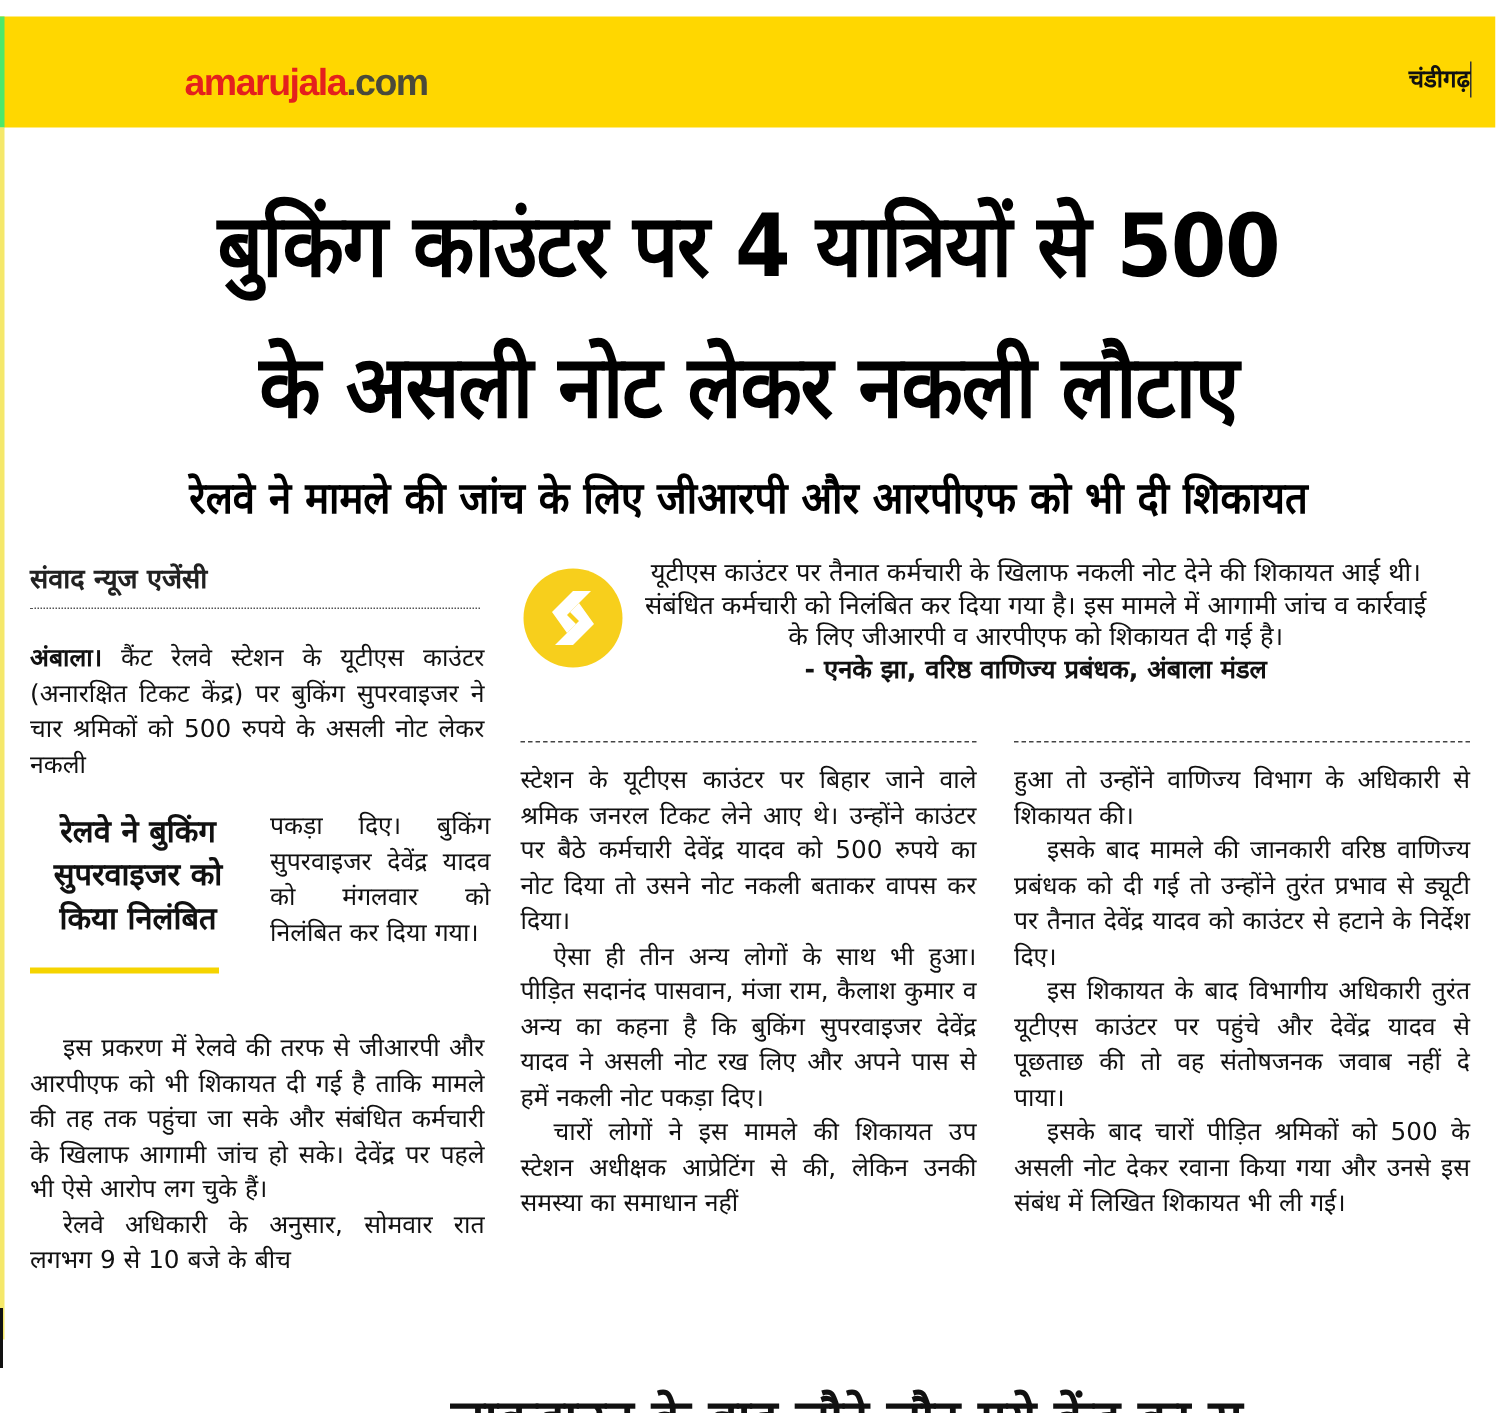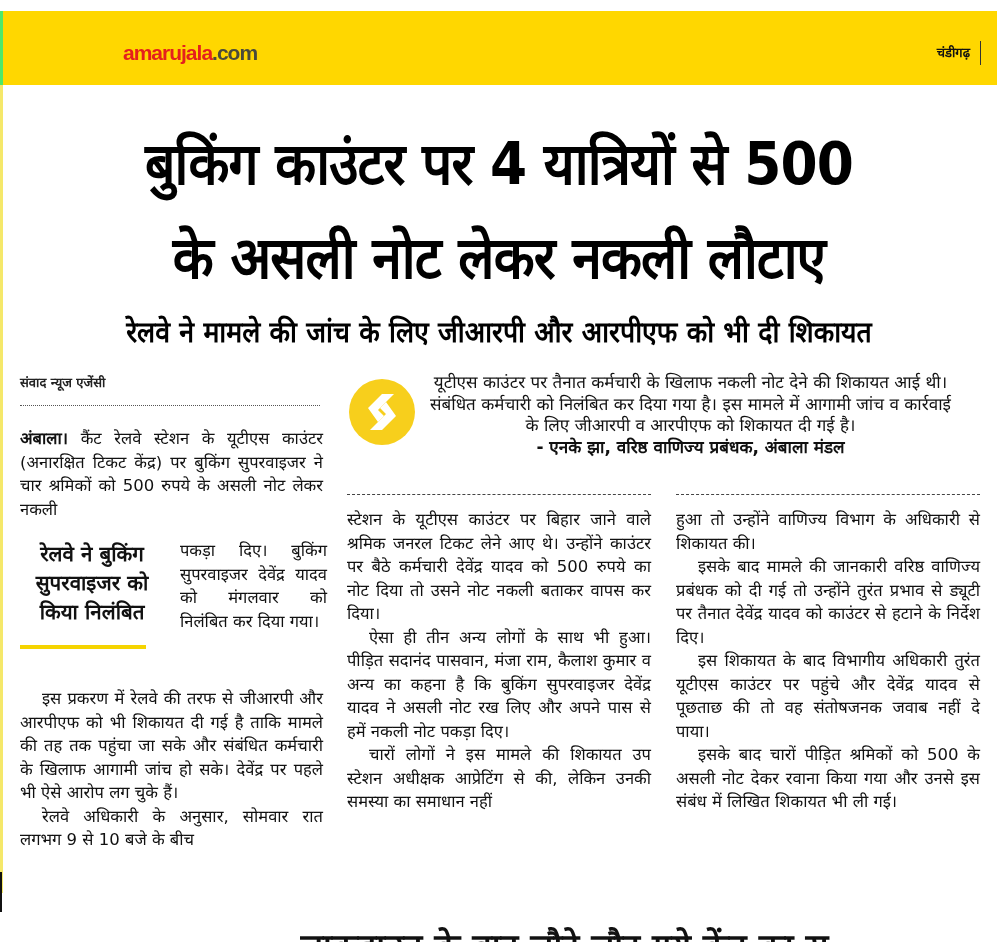--- a/index.html
+++ b/index.html
@@ -6,48 +6,48 @@
   body {
     width:997px; height:942px; overflow:hidden; background:#ffffff;
     position:relative; font-family:"DejaVu Sans", sans-serif; color:#111;
   }
   .topbar {
     position:absolute; left:0; top:11px; width:997px; height:74px;
     background:#ffd700; border-left:3px solid #4ee86a; box-sizing:border-box;
   }
   .logo {
     position:absolute; left:120px; top:30px; font-family:"Liberation Sans", sans-serif;
-    font-weight:bold; font-size:21px; letter-spacing:-1px;
+    font-weight:bold; font-size:25px; letter-spacing:-1px;
   }
   .logo .red { color:#e4201d; }
   .logo .dark { color:#4a4a3a; }
   .edition {
-    position:absolute; right:16px; top:30px; font-weight:bold; font-size:13px; color:#111;
-    padding-right:10px; border-right:1px solid #333; line-height:24px;
+    position:absolute; right:16px; top:30px; font-weight:bold; font-size:16px; color:#111;
+    border-right:1px solid #333; line-height:24px;
   }
   .leftrule {
     position:absolute; left:0; top:85px; width:3px; height:808px; background:#f5e86a;
   }
   .leftrule2 {
     position:absolute; left:0; top:872px; width:2px; height:40px; background:#111;
   }
   .headline {
     position:absolute; left:14px; width:970px; text-align:center;
     font-weight:bold; font-size:58px; line-height:72px; letter-spacing:-1px; color:#000;
     font-family:"DejaVu Sans", sans-serif; transform:scaleX(0.92); transform-origin:center;
   }
   .hl1 { top:128px; }
   .hl2 { top:222px; }
   .subhead {
     position:absolute; left:14px; top:310px; width:970px; text-align:center;
     font-weight:bold; font-size:29px; line-height:44px; color:#000;
     transform:scaleX(0.92); transform-origin:center;
   }
   .byline {
-    position:absolute; left:20px; top:373px; font-size:13px; font-weight:bold; color:#222;
+    position:absolute; left:20px; top:373px; font-size:18px; font-weight:bold; color:#222;
   }
   .byline-rule {
     position:absolute; left:20px; top:405px; width:300px; border-top:1px dotted #555;
   }
   .col {
     position:absolute; font-size:16.5px; line-height:23.5px; color:#111;
     text-align:justify;
   }
   .col p { margin:0; text-indent:0; }
   .col p.ind { text-indent:22px; }

